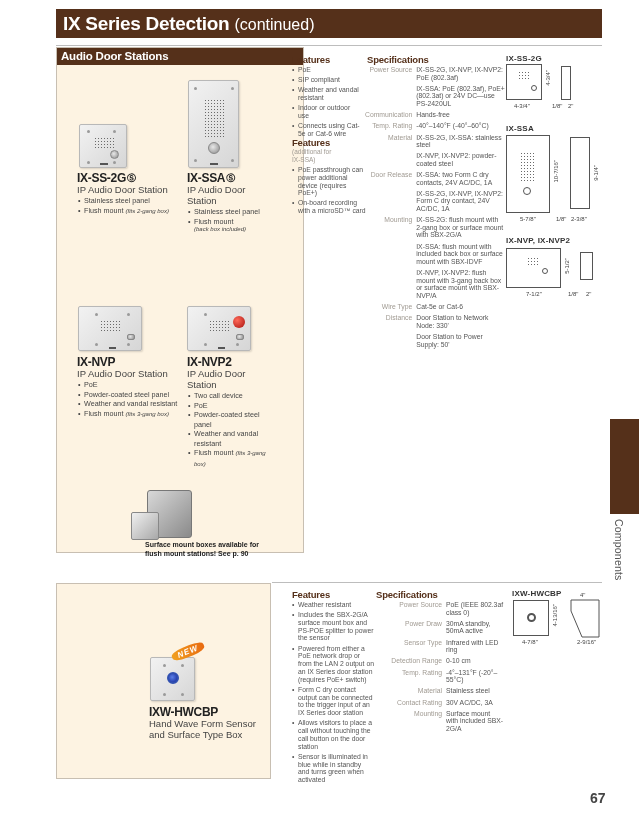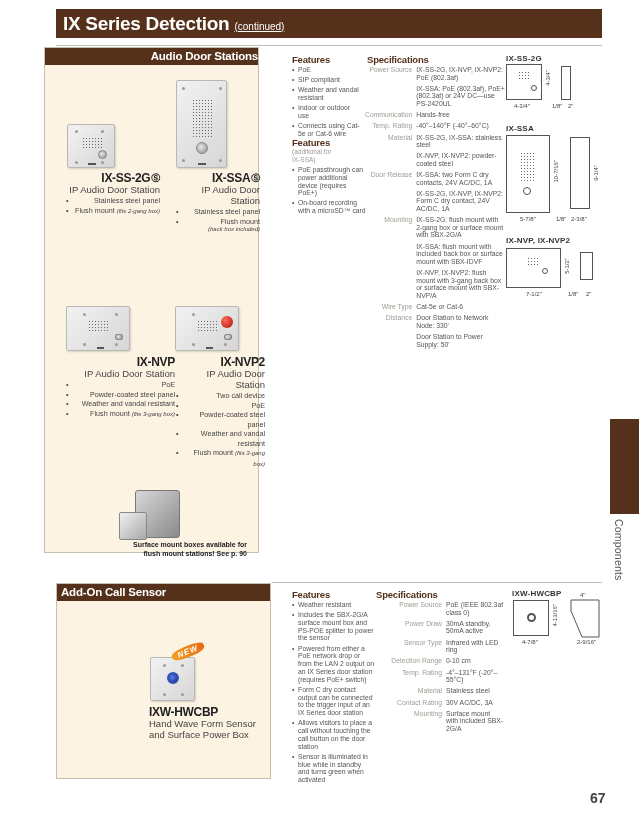--- a/index.html
+++ b/index.html
@@ -6,21 +6,21 @@
   html, body { width: 639px; height: 831px; background: #ffffff; overflow: hidden; }
   body { position: relative; font-family: "Liberation Sans", sans-serif; color: #3a3a3a; }
 
   .page-title {
     position: absolute; left: 56px; top: 9px; width: 546px; height: 29px;
     background: #55301a; color: #fff;
     font-family: "Liberation Sans", sans-serif; font-weight: bold;
     font-size: 19px; line-height: 29px; padding-left: 7px;
     transform-origin: left; letter-spacing: -0.3px;
   }
-  .page-title .sub { font-weight: normal; font-size: 10px; letter-spacing: 0; text-decoration: underline; }
+  .page-title .sub { font-weight: normal; font-size: 16px; letter-spacing: 0; }
 
   .rule { position: absolute; height: 1px; background: #bdbdbd; }
 
   .panel {
     position: absolute; background: #fdf3e2;
     border: 1px solid #c8bfb2;
   }
   .panel-head {
     position: absolute; left: 0; top: 0; right: 0; height: 17px;
     background: #55301a; color: #fff; font-weight: bold;
@@ -88,21 +88,21 @@
 </head>
 <body>
 
 <div class="page-title">
   <span>IX Series Detection</span>
   <span class="sub">(continued)</span>
 </div>
 
 <div class="rule" style="left:56px; top:45px; width:546px;"></div>
 
-<div class="panel" style="left:44px; top:47px; width:215px; height:506px;text-align:right;">
+<div class="panel" style="left:56px; top:47px; width:248px; height:506px;">
   <div class="panel-head">Audio Door Stations</div>
 
   <div class="device" style="left:22px; top:76px; width:48px; height:44px;">
     <div class="screw" style="left:7px; top:5px;"></div>
       <div class="screw" style="left:33px; top:5px;"></div>
     <div class="grille" style="left:14px; top:12px; width:20px; height:11px;"></div>
     <div class="button-round" style="left:30px; top:25px; width:9px; height:9px;"></div>
     <div class="screw" style="left:7px; top:36px;"></div>
       <div class="screw" style="left:33px; top:36px;"></div>
     <div class="slot" style="left:20px; top:38px; width:8px;"></div>
@@ -298,35 +298,34 @@
   <div class="dim" style="left:568px; top:291px;">1/8"</div>
   <div class="dim" style="left:586px; top:291px;">2"</div>
 </div>
 
 <div class="side-tab"></div>
 <div class="side-label">Components</div>
 
 <div class="rule" style="left:272px; top:582px; width:330px;"></div>
 
 <div class="panel" style="left:56px; top:583px; width:215px; height:196px;">
-  <div class="panel-head">Add-On Call Sensor</div>
 
   <div class="device" style="left:93px; top:73px; width:45px; height:44px;">
     <div class="screw" style="left:12px; top:6px;"></div>
       <div class="screw" style="left:30px; top:6px;"></div>
     <div class="blue-sensor" style="left:16px; top:14px; width:12px; height:12px;"></div>
     <div class="screw" style="left:12px; top:35px;"></div>
       <div class="screw" style="left:30px; top:35px;"></div>
   </div>
   <div class="new-badge" style="left:114px; top:62px;">NEW</div>
 
   <div class="product" style="left:92px; top:122px; width:110px;">
     <div class="model">IXW-HWCBP</div>
     <div class="desc">Hand Wave Form Sensor</div>
-    <div class="desc">and Surface Power Box</div>
+    <div class="desc">and Surface Type Box</div>
   </div>
 </div>
 
 <div class="col-head" style="left:292px; top:589px;">Features</div>
 <ul class="feat-list" style="left:292px; top:601px; width:82px;">
   <li>Weather resistant</li>
   <li>Includes the SBX-2G/A surface mount box and PS-POE splitter to power the sensor</li>
   <li>Powered from either a PoE network drop or from the LAN 2 output on an IX Series door station (requires PoE+ switch)</li>
   <li>Form C dry contact output can be connected to the trigger input of an IX Series door station</li>
   <li>Allows visitors to place a call without touching the call button on the door station</li>

